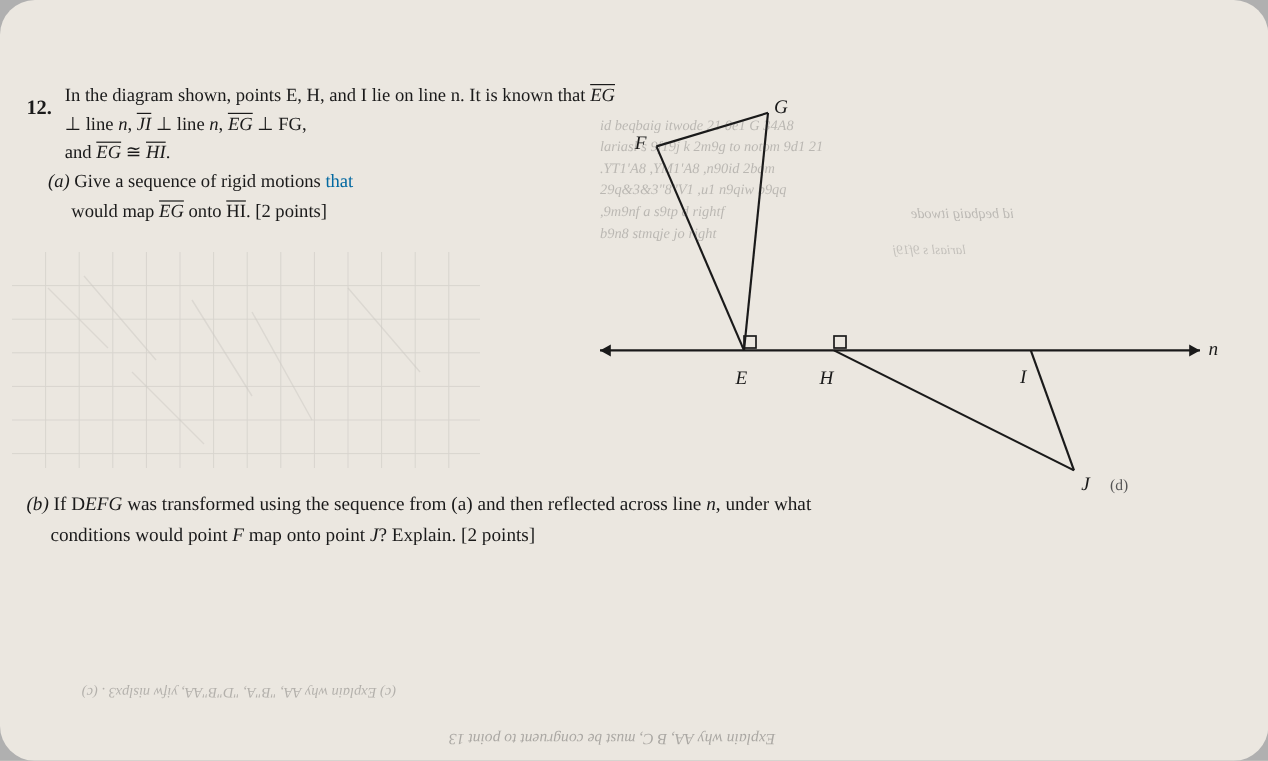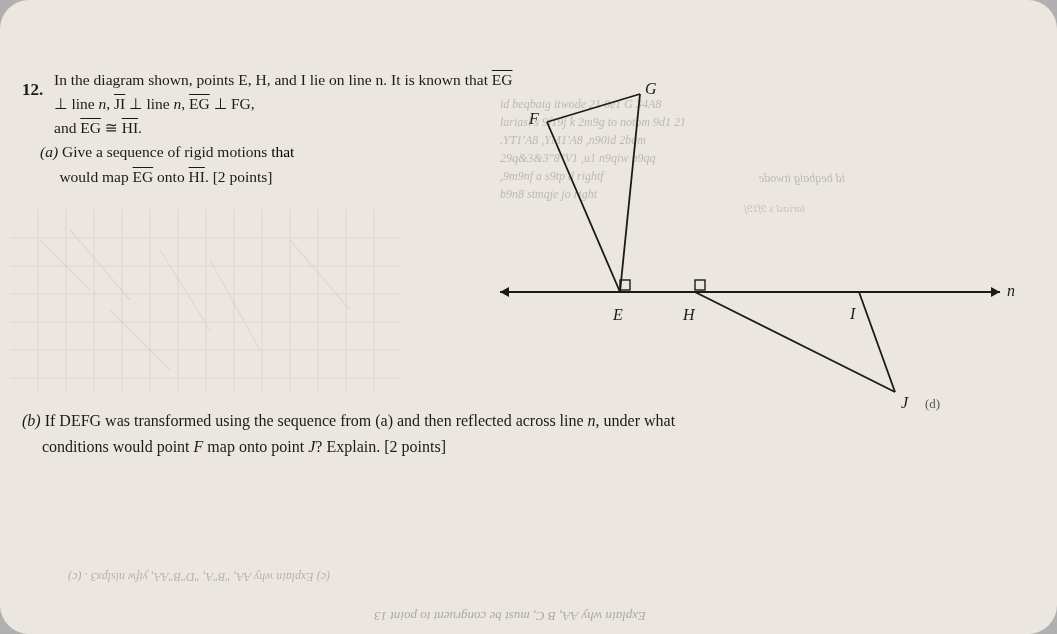--- a/index.html
+++ b/index.html
@@ -37,20 +37,21 @@
       top: 68px;
       left: 54px;
       width: 460px;
       font-size: 15.5px;
       color: #1a1a1a;
       line-height: 1.55;
     }
 
     .overline {
       text-decoration: overline;
+      font-style: italic;
     }
 
     .italic {
       font-style: italic;
     }
 
     .part-a {
       position: absolute;
       top: 140px;
       left: 40px;
@@ -153,21 +154,21 @@
 
   <div class="problem-text">
     <span>In the diagram shown, points E, H, and I lie on line n. It is known that</span>
     <span> <span class="overline">EG</span> ⊥ line <span class="italic">n</span>, <span class="overline">JI</span> ⊥ line <span class="italic">n</span>, <span class="overline">EG</span> ⊥ FG,</span>
     <br>
     <span>and <span class="overline">EG</span> ≅ <span class="overline">HI</span>.</span>
   </div>
 
   <div class="part-a">
     <span class="part-label">(a)</span>
-    <span> Give a sequence of rigid motions <span style="color:#000000;font-weight:normal;">that</span></span>
+    <span> Give a sequence of rigid motions <span style="color:#0369a1;font-weight:normal;">that</span></span>
     <br>
     &nbsp;&nbsp;&nbsp;&nbsp;
     <span>would map <span class="overline">EG</span> onto <span class="overline" style="font-style:italic; font-style:normal">HI</span>. [2 points]</span>
   </div>
 
   <svg style="position:absolute; top:52px; left:455px; width:590px; height:360px;" viewBox="0 0 590 360">
 
     <line x1="45" y1="240" x2="545" y2="240" stroke="#1a1a1a" stroke-width="1.8"></line>
 
     <polygon points="545,240 536,235 536,245" fill="#1a1a1a"></polygon>

